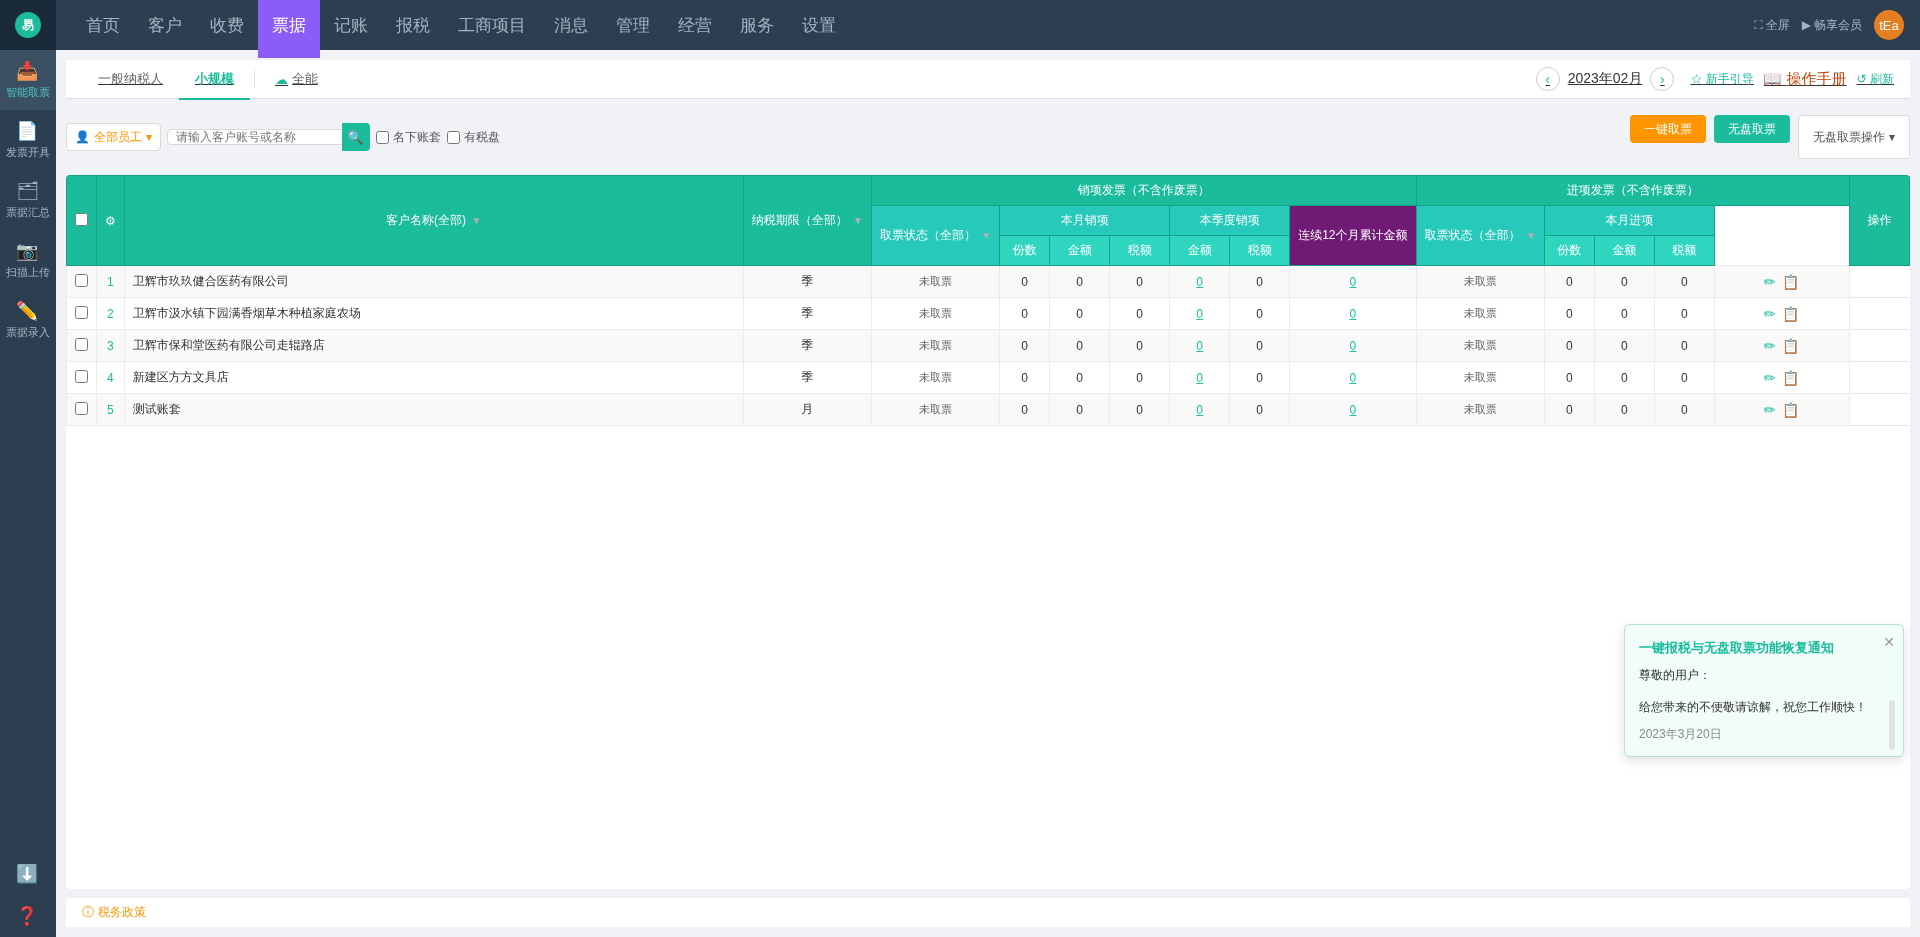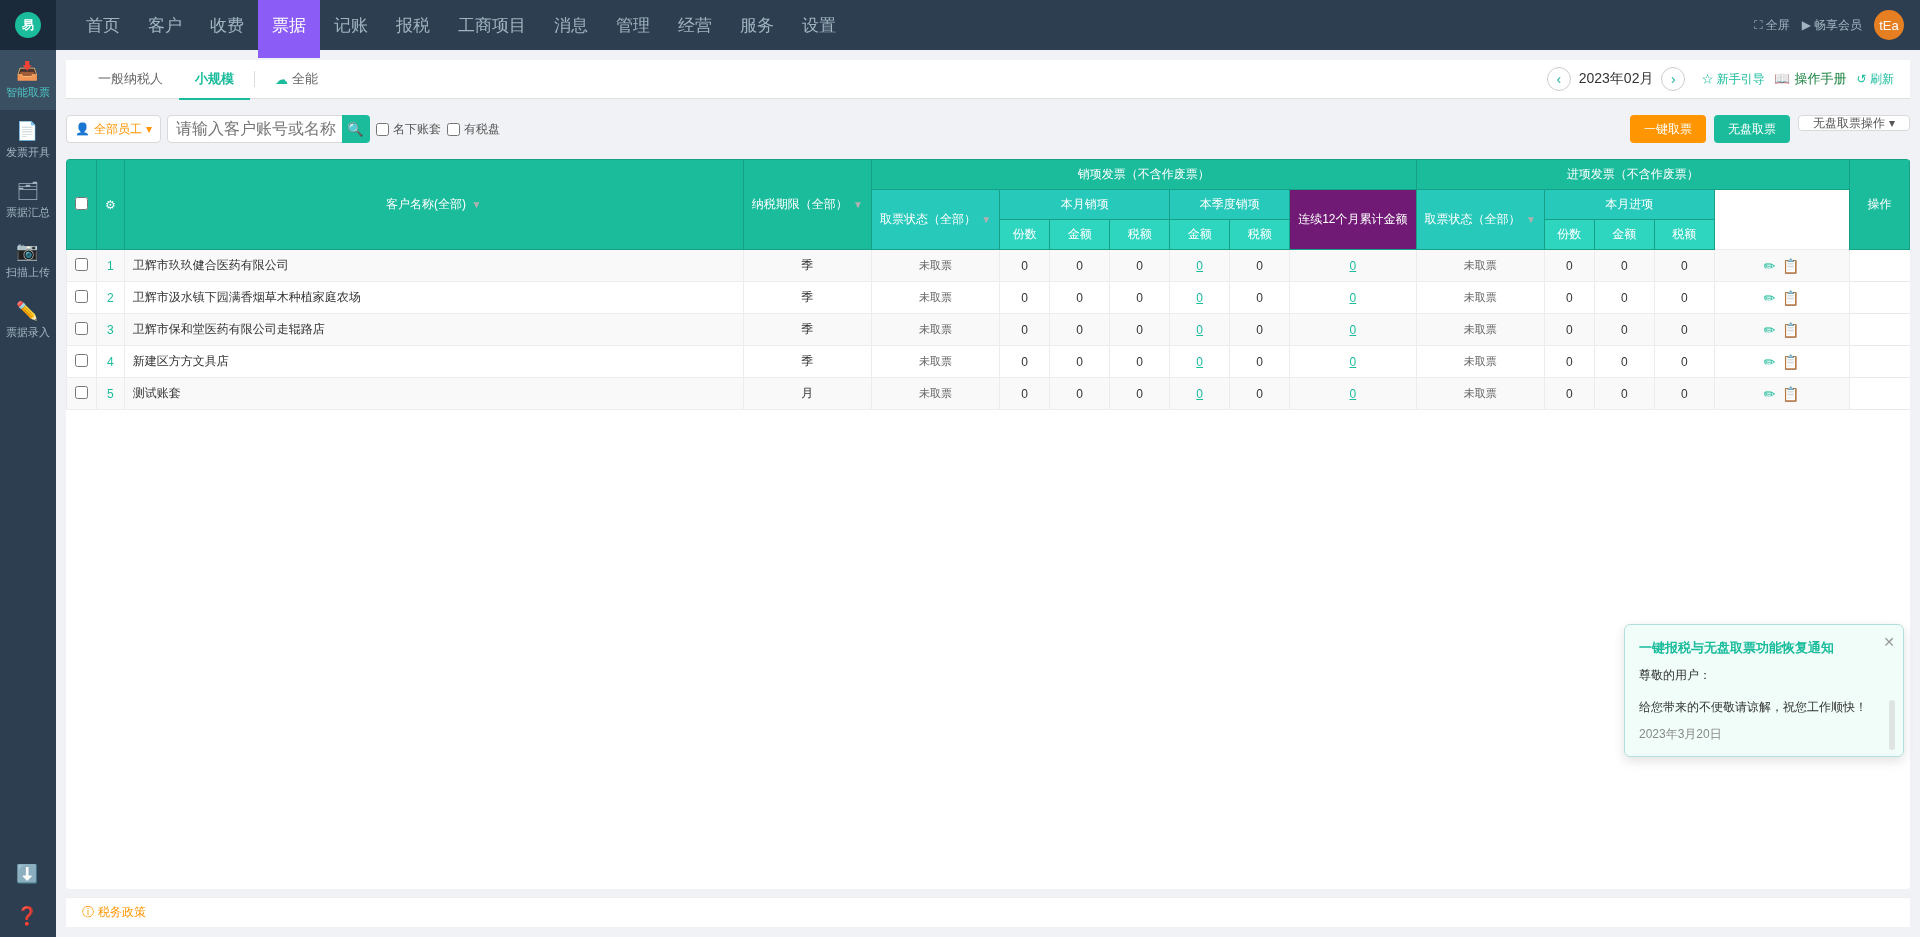--- a/index.html
+++ b/index.html
@@ -138,23 +138,23 @@
       background: white;
       cursor: pointer;
       display: flex; align-items: center; gap: 4px;
       color: #ff9500;
       height: 28px;
     }
     .search-input {
       border: 1px solid #d9d9d9;
       border-radius: 4px;
       padding: 4px 8px;
-      font-size: 16px;
+      font-size: 12px;
       width: 180px;
-      height: 28px;
+      height: 16px;
       outline: none;
     }
     .search-btn {
       background: #1abc9c;
       border: none;
       border-radius: 0 4px 4px 0;
       width: 28px; height: 28px;
       cursor: pointer;
       color: white;
       display: flex; align-items: center; justify-content: center;
@@ -183,21 +183,21 @@
       height: 28px;
     }
     .btn-outline {
       background: white;
       color: #555;
       border: 1px solid #d9d9d9;
       border-radius: 4px;
       padding: 5px 14px;
       cursor: pointer;
       font-size: 12px;
-      height: 16px;
+      height: 44px;
       display: flex; align-items: center; gap: 4px;
     }
 
     
     .table-wrapper { flex: 1; background: white; overflow: auto; border-radius: 4px; }
     table { width: 100%; border-collapse: collapse; }
     thead tr { background: #1abc9c; color: white; }
     thead tr th { padding: 6px 8px; text-align: center; font-weight: normal; font-size: 12px; border: 1px solid #16a085; white-space: nowrap; }
     tbody tr { border-bottom: 1px solid #e8e8e8; }
     tbody tr:nth-child(odd) { background: #f9f9f9; }
@@ -213,20 +213,21 @@
     input[type="checkbox"] { cursor: pointer; }
 
     
     .tabbar-row {
       display: flex;
       align-items: center;
       background: white;
       padding: 0 16px;
       border-bottom: 1px solid #e0e0e0;
       flex-shrink: 0;
+      text-decoration: underline;
     }
 
     
     .notification-popup {
       position: fixed;
       bottom: 180px;
       right: 16px;
       width: 280px;
       background: #f0fdf8;
       border: 1px solid #b2dfdb;
@@ -345,21 +346,21 @@
         <button class="month-nav-btn">‹</button>
         <span style="font-size:14px;color:#333;font-weight:500;">2023年02月</span>
         <button class="month-nav-btn">›</button>
       </div>
 
       <div style="margin-left:16px;display:flex;align-items:center;gap:10px;text-align:right;">
         <span style="color:#1abc9c;font-size:12px;cursor:pointer;">
           <span>☆</span>
           <span>新手引导</span>
         </span>
-        <span style="color:#15803d;font-size:13px;cursor:pointer;">
+        <span style="color:#c2410c;font-size:15px;cursor:pointer;">
           <span>📖</span>
           <span>操作手册</span>
         </span>
         <span style="color:#1abc9c;font-size:12px;cursor:pointer;">
           <span>↺</span>
           <span>刷新</span>
         </span>
       </div>
     </div>
 

